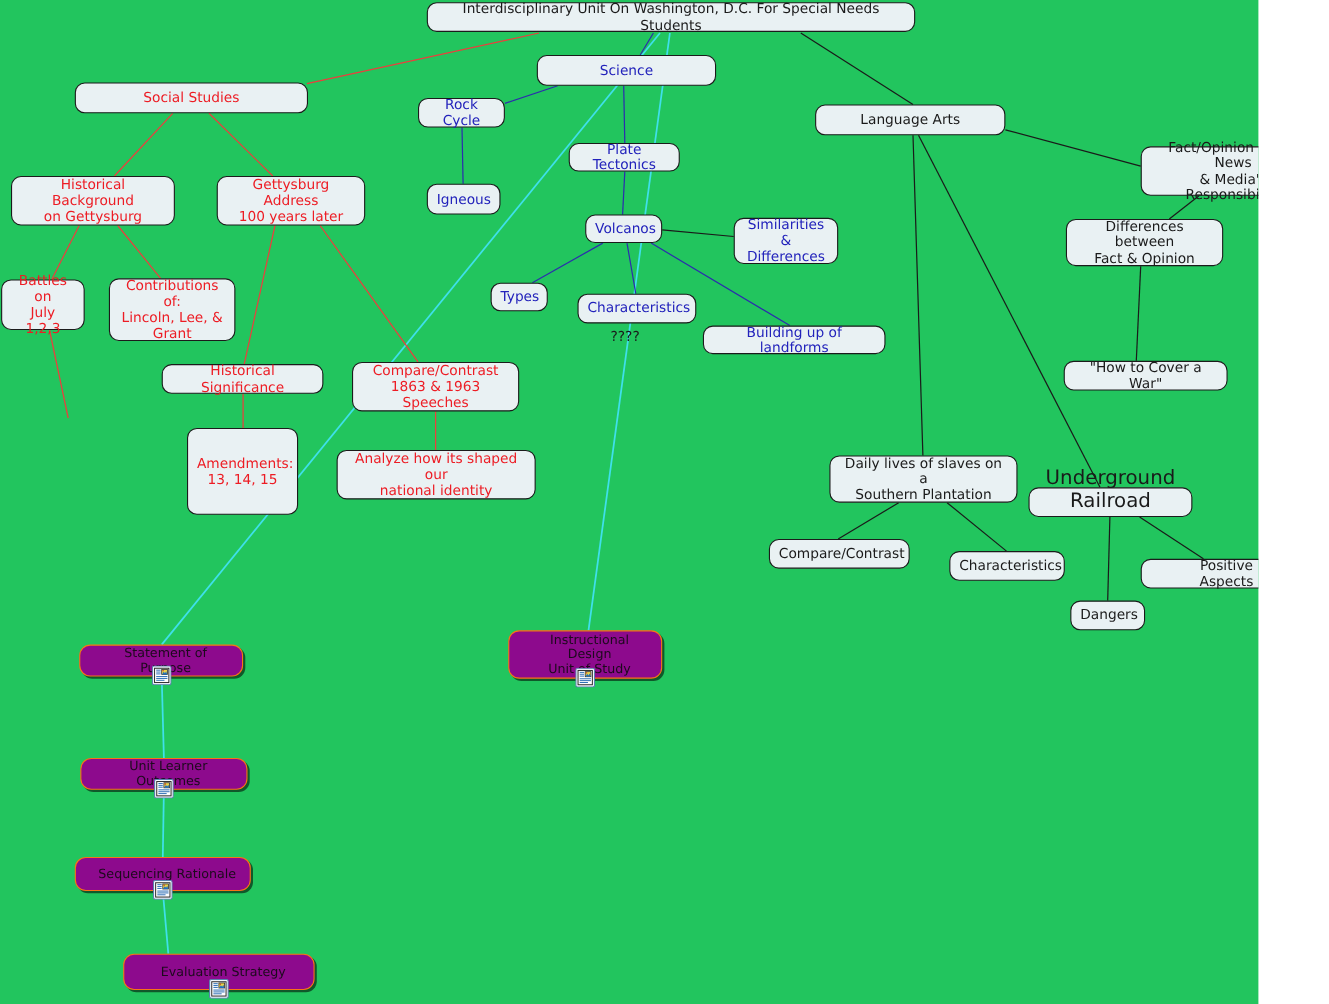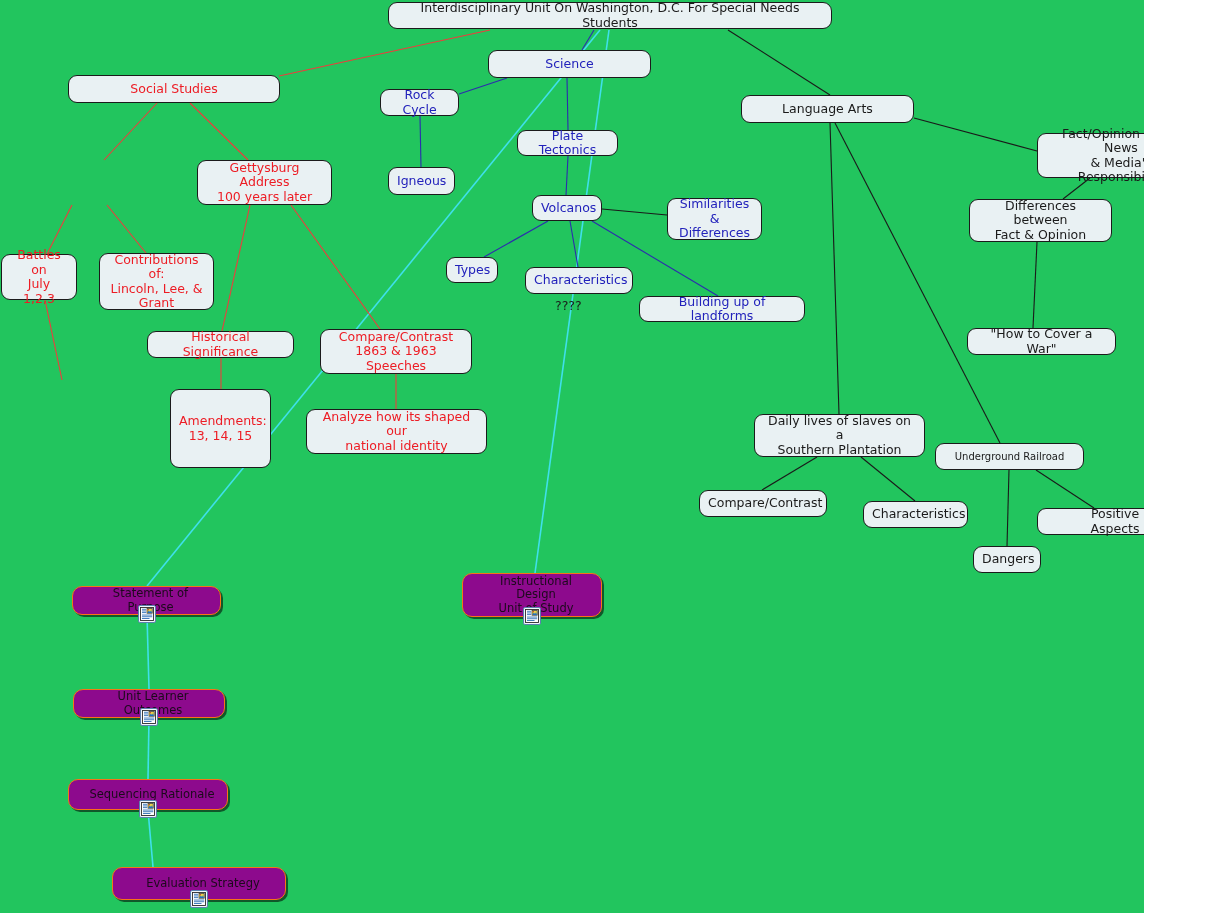--- a/index.html
+++ b/index.html
@@ -117,20 +117,23 @@
     </div>
     <div class="node n-red" style="left: 68px; top: 75px; width: 212px; height: 28px; font-size: 12.5px;">
       <span>Social Studies</span>
     </div>
     <div class="node n-blue" style="left: 488px; top: 50px; width: 163px; height: 28px; font-size: 12.5px;">
       <span>Science</span>
     </div>
     <div class="node n-black" style="left: 741px; top: 95px; width: 173px; height: 28px; font-size: 12.5px;">
       <span>Language Arts</span>
     </div>
+    <div class="node n-red" style="left: 10px; top: 160px; width: 149px; height: 45px; font-size: 12.5px;">
+      <span>Historical Background<br>on Gettysburg</span>
+    </div>
     <div class="node n-red" style="left: 197px; top: 160px; width: 135px; height: 45px; font-size: 12.5px;">
       <span>Gettysburg Address<br>100 years later</span>
     </div>
     <div class="node n-red" style="left: 1px; top: 254px; width: 76px; height: 46px; font-size: 12.5px;">
       <span>Battles on<br>July 1,2,3</span>
     </div>
     <div class="node n-red" style="left: 99px; top: 253px; width: 115px; height: 57px; font-size: 12.5px;">
       <span>Contributions of:<br>Lincoln, Lee, &amp;<br>Grant</span>
     </div>
     <div class="node n-red" style="left: 147px; top: 331px; width: 147px; height: 27px; font-size: 12.5px;">
@@ -174,21 +177,21 @@
     </div>
     <div class="node n-black" style="left: 969px; top: 199px; width: 143px; height: 43px; font-size: 12.5px;">
       <span>Differences between<br>Fact &amp; Opinion</span>
     </div>
     <div class="node n-black" style="left: 967px; top: 328px; width: 149px; height: 27px; font-size: 12.5px;">
       <span>"How to Cover a War"</span>
     </div>
     <div class="node n-black" style="left: 754px; top: 414px; width: 171px; height: 43px; font-size: 12.5px;">
       <span>Daily lives of slaves on a<br>Southern Plantation</span>
     </div>
-    <div class="node n-black" style="left: 935px; top: 443px; width: 149px; height: 27px; font-size: 10px;">
+    <div class="node n-black" style="left: 935px; top: 443px; width: 149px; height: 27px; font-size: 18px; align-items: flex-end;">
       <span>Underground Railroad</span>
     </div>
     <div class="node n-black" style="left: 699px; top: 490px; width: 128px; height: 27px; font-size: 12.5px;">
       <span>Compare/Contrast</span>
     </div>
     <div class="node n-black" style="left: 863px; top: 501px; width: 105px; height: 27px; font-size: 12.5px;">
       <span>Characteristics</span>
     </div>
     <div class="node n-black" style="left: 1037px; top: 508px; width: 116px; height: 27px; font-size: 12.5px; padding-left: 48px;">
       <span>Positive Aspects</span>

